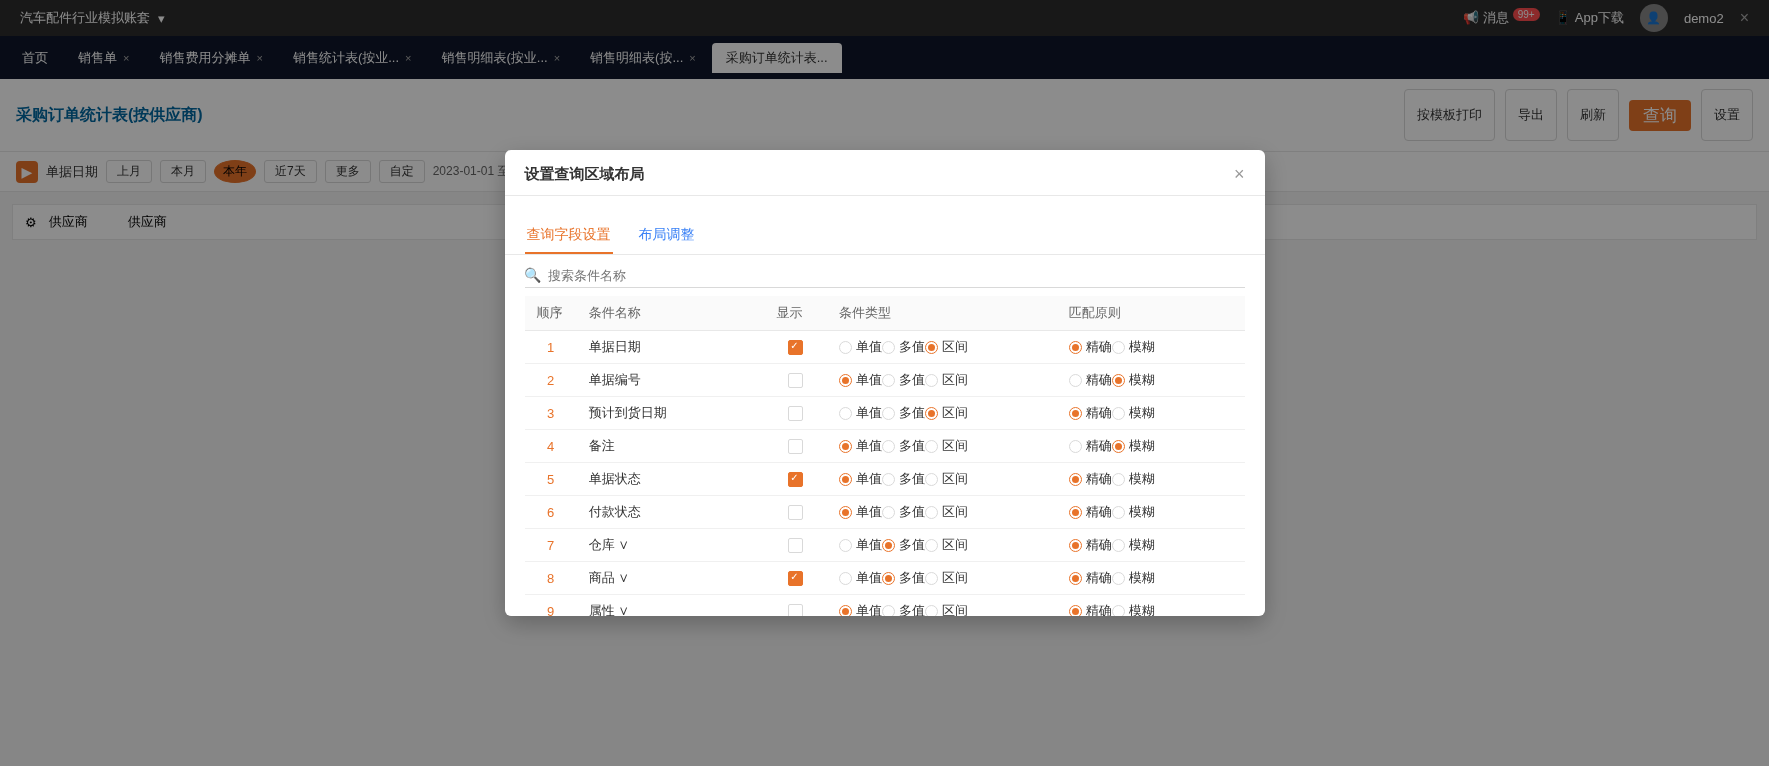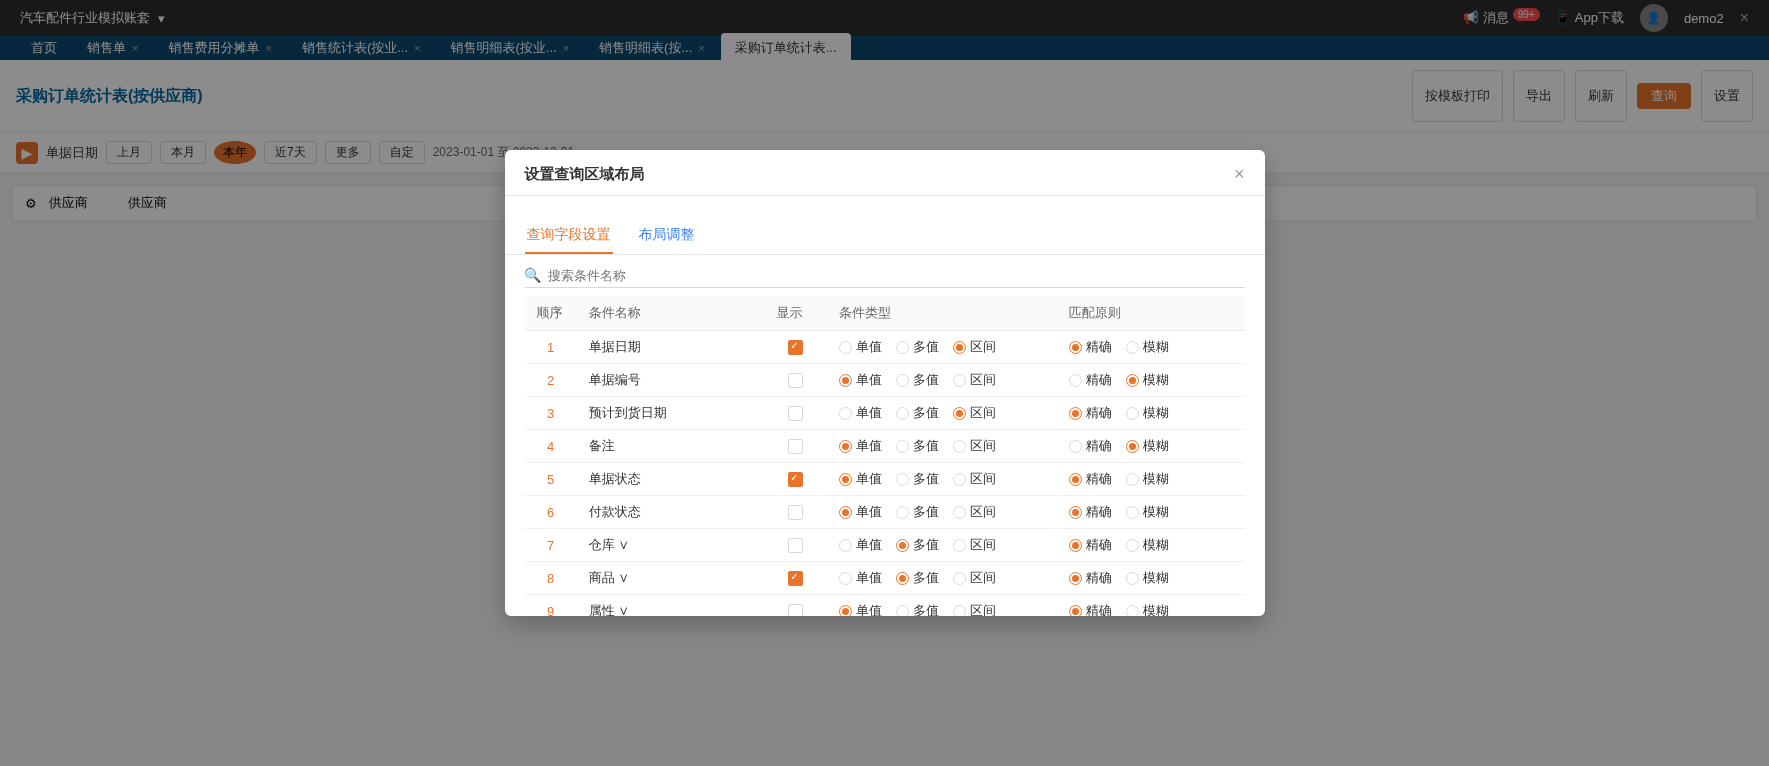--- a/index.html
+++ b/index.html
@@ -28,25 +28,25 @@
     }
     .top-bar-right .avatar {
       width: 28px; height: 28px; border-radius: 50%;
       background: #888; display: inline-flex; align-items: center; justify-content: center;
       font-size: 12px; color: #fff;
     }
     .top-bar-right .close-x { color: #aaa; cursor: pointer; font-size: 16px; }
 
     
     .nav-tabs {
-      background: #0c4a6e;
-      height: 24px;
-      display: flex;
-      align-items: center;
-      padding: 0 17px;
+      background: #0f172a;
+      height: 43px;
+      display: flex;
+      align-items: center;
+      padding: 0 8px;
       gap: 2px;
     }
     .nav-tab {
       height: 30px;
       padding: 0 14px;
       border-radius: 4px 4px 0 0;
       display: flex;
       align-items: center;
       gap: 6px;
       font-size: 13px;
@@ -68,21 +68,21 @@
       border-bottom: 1px solid #e8e8e8;
     }
     .page-title { font-size: 16px; font-weight: bold; color: #0369a1; }
     .header-actions { display: flex; align-items: center; gap: 10px; }
     .btn-outline {
       border: 1px solid #d9d9d9; background: #fff; padding: 16px 12px;
       border-radius: 4px; cursor: pointer; font-size: 13px; color: #333;
     }
     .btn-orange {
       background: #e8732a; color: #fff; border: none;
-      padding: 4px 14px; border-radius: 4px; cursor: pointer; font-size: 13px;
+      padding: 4px 14px; border-radius: 4px; cursor: pointer; font-size: 17px;
     }
 
     
     .filter-bar {
       background: #fff;
       padding: 8px 16px;
       display: flex;
       align-items: center;
       gap: 8px;
       border-bottom: 1px solid #e8e8e8;
@@ -204,21 +204,21 @@
       display: inline-block; vertical-align: middle; background: #fff;
       position: relative; cursor: pointer;
     }
     .cb-custom.checked { background: #e8732a; border-color: #e8732a; }
     .cb-custom.checked::after {
       content: '✓'; color: #fff; font-size: 10px;
       position: absolute; top: -1px; left: 1px;
     }
 
     
-    .radio-group { display: flex; align-items: center; gap: 14px; }
+    .radio-group { display: flex; align-items: center; }
     .radio-item { display: flex; align-items: center; gap: 4px; cursor: pointer; }
     .radio-dot {
       width: 13px; height: 13px; border-radius: 50%; border: 1px solid #d9d9d9;
       background: #fff; display: inline-flex; align-items: center; justify-content: center;
     }
     .radio-dot.selected { border-color: #e8732a; }
     .radio-dot.selected::after {
       content: ''; width: 7px; height: 7px; border-radius: 50%; background: #e8732a;
     }
     .radio-label { font-size: 13px; color: #333; }

